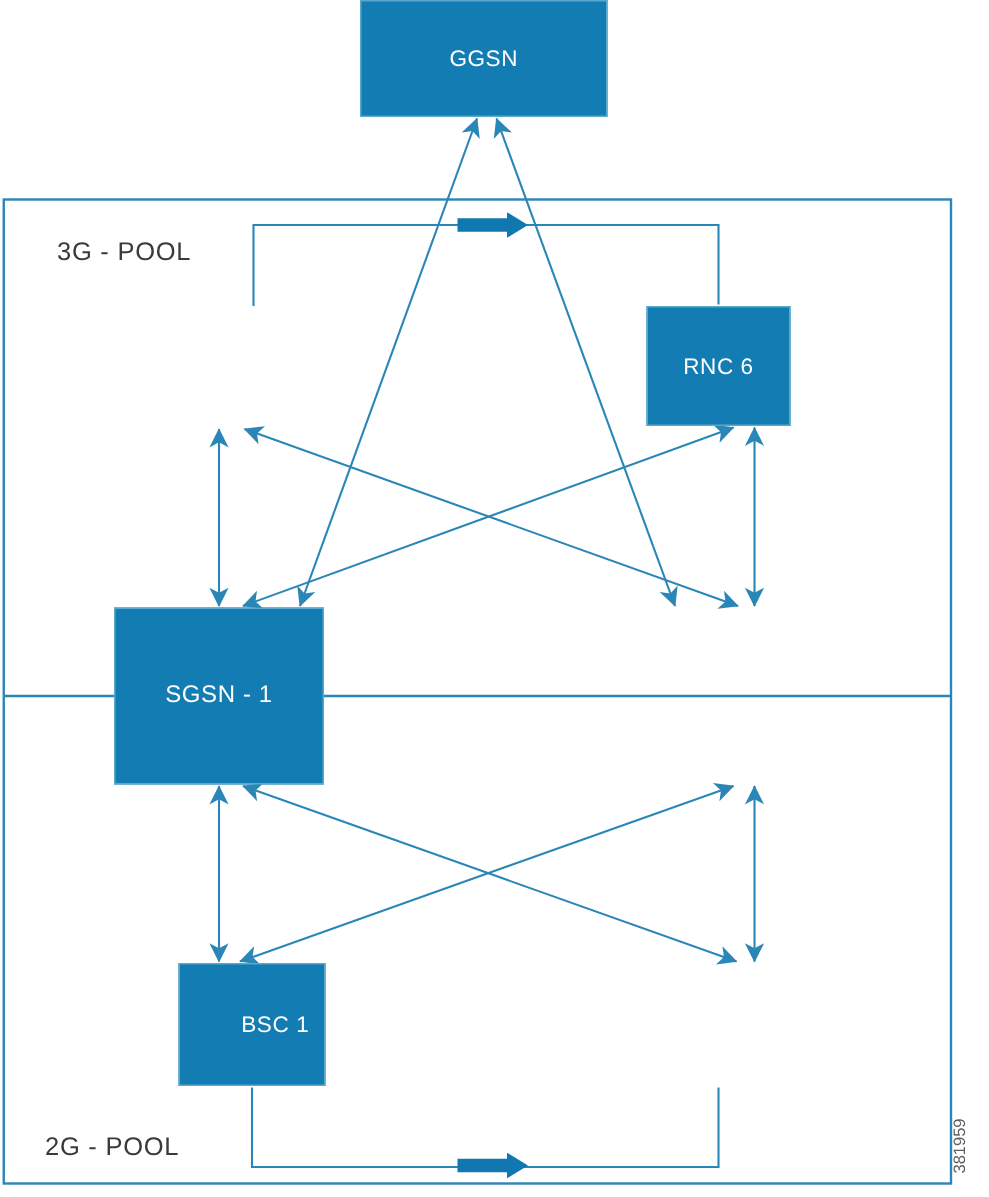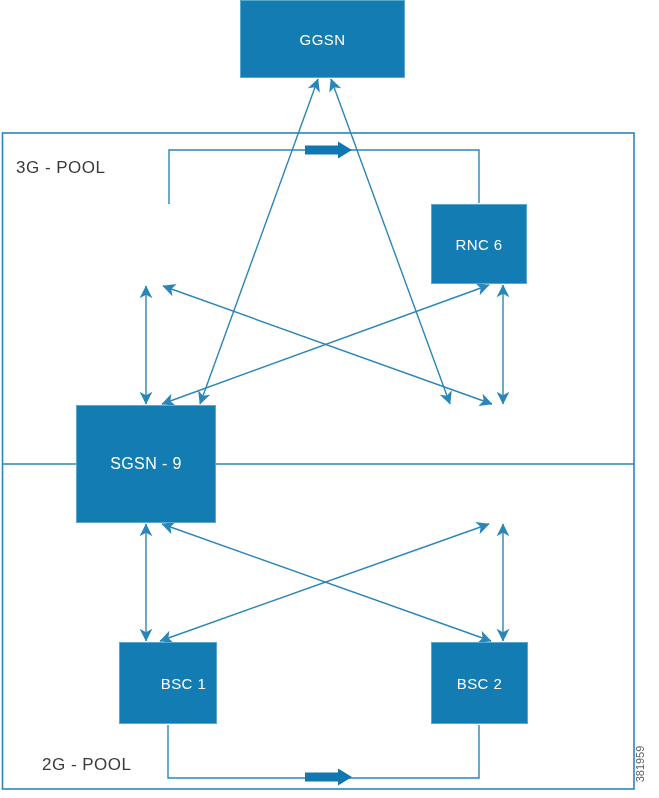--- a/index.html
+++ b/index.html
@@ -32,22 +32,22 @@
     white-space:nowrap;
   }
   
   #node-ggsn {left:240px;top:0;   width:165px;height:78px;}
   #node-rnc1 {left:120px;top:204px;width:97px; height:81px;}
   #node-rnc2 {left:431px;top:204px;width:96px; height:80px;}
   #node-sgsn1{left:76px; top:405px;width:140px;height:118px;}
   #node-sgsn2{left:434px;top:405px;width:140px;height:118px;}
   #node-bsc1 {left:119px;top:642px;width:98px; height:82px;padding-left:31px;}
   #node-bsc2 {left:431px;top:642px;width:97px; height:82px;}
-  #label-3g{left:16px;top:158px;}
-  #label-2g{left:42px;top:755px;}
+  #label-3g{left:38px;top:158px;}
+  #label-2g{left:30px;top:755px;}
   #figure-number{left:622px;top:758px;}
 </style>
 </head>
 <body>
 
 <div class="stage">
 
   <svg class="wires" width="659" height="798" viewBox="0 0 659 798">
     <defs>
       <marker id="ah" viewBox="0 0 12 12" refX="11" refY="6" markerWidth="10" markerHeight="10" orient="auto-start-reverse">
@@ -79,27 +79,24 @@
     <line x1="489" y1="524" x2="160" y2="641" stroke="#2b86b8" stroke-width="1.4" marker-start="url(#ah)" marker-end="url(#ah)"></line>
   </svg>
 
   <div class="node" id="node-ggsn">
     <span>GGSN</span>
   </div>
   <div class="node" id="node-rnc2">
     <span>RNC 6</span>
   </div>
   <div class="node big" id="node-sgsn1">
-    <span>SGSN - 9</span>
+    <span>SGSN - 1</span>
   </div>
   <div class="node" id="node-bsc1">
     <span>BSC 1</span>
-  </div>
-  <div class="node" id="node-bsc2">
-    <span>BSC 2</span>
   </div>
 
   <div class="pool-label" id="label-3g">3G - POOL</div>
   <div class="pool-label" id="label-2g">2G - POOL</div>
 
   <div class="figure-number" id="figure-number">381959</div>
 
 </div>
 
 </body></html>

